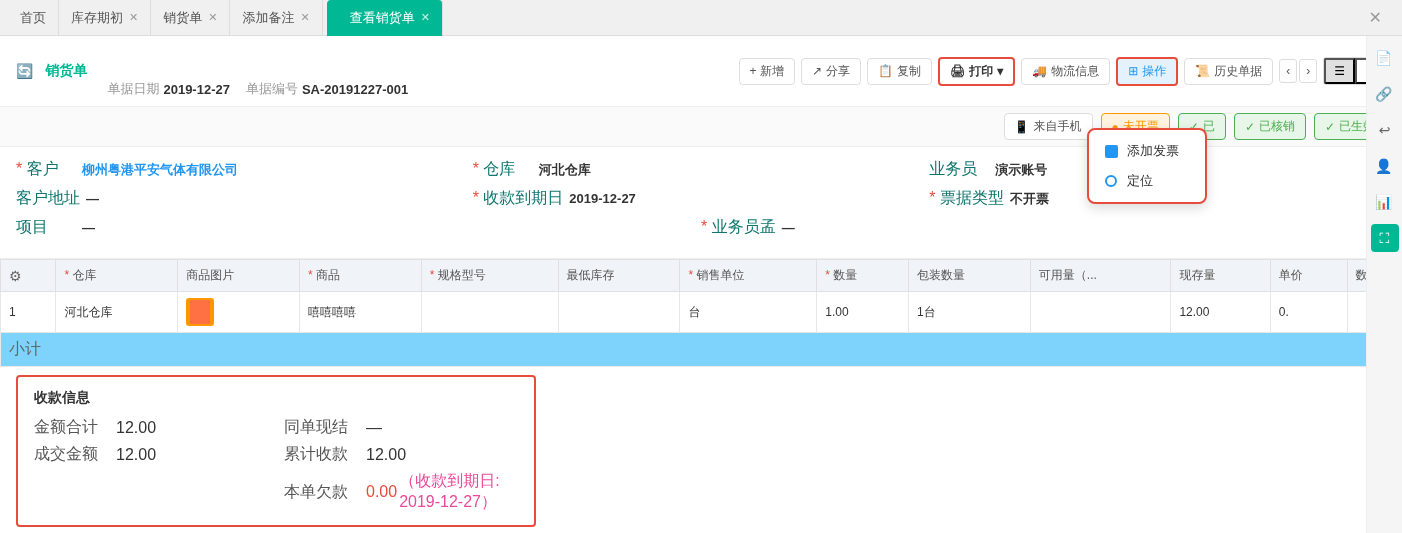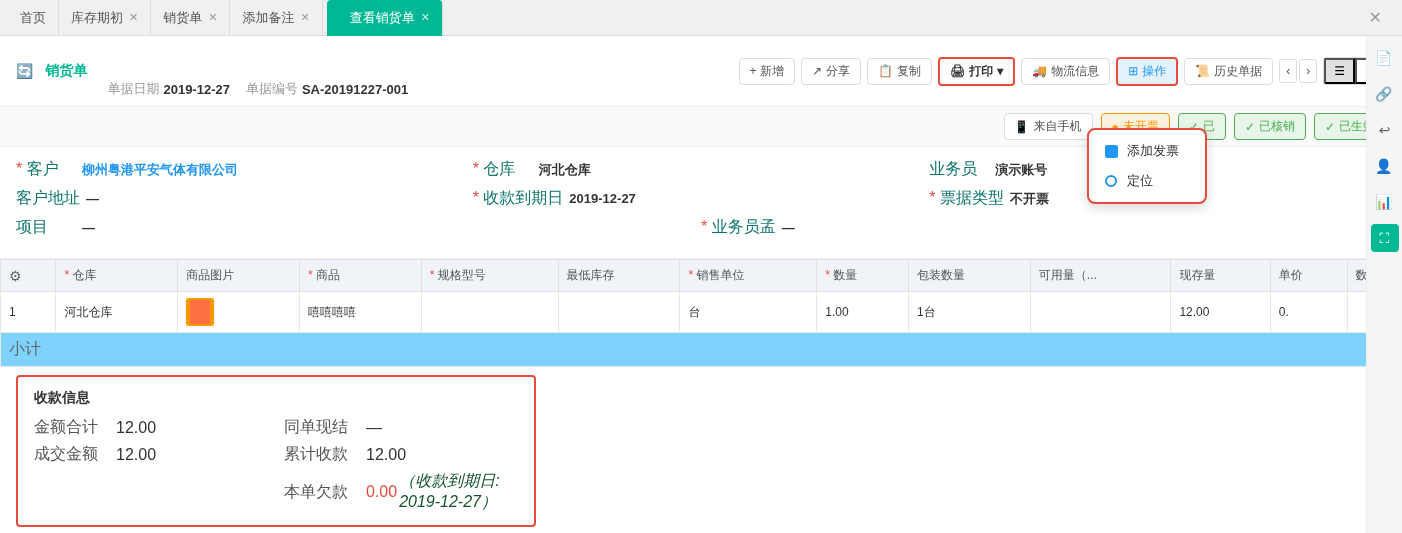--- a/index.html
+++ b/index.html
@@ -64,21 +64,21 @@
     .product-img-inner { width: 20px; height: 24px; background: #ff7043; border-radius: 2px; }
 
     
     .payment-section { margin: 8px 16px; border: 2px solid #e74c3c; border-radius: 4px; padding: 12px 16px; background: #fff; max-width: 520px; }
     .payment-title { font-size: 14px; font-weight: bold; color: #333; margin-bottom: 10px; }
     .payment-grid { display: grid; grid-template-columns: 1fr 1fr; gap: 6px 16px; }
     .payment-item { display: flex; align-items: center; gap: 2px; font-size: 16px; }
     .payment-label { color: #555; min-width: 80px; }
     .payment-value { color: #333; }
     .payment-value.red { color: #e74c3c; }
-    .payment-value.date { color: #14532d; font-style: italic; }
+    .payment-value.date { color: #ec4899; }
 
     
     .dropdown-menu { position: absolute; top: 92px; right: 195px; background: #fff; border: 2px solid #e74c3c; border-radius: 8px; padding: 6px 0; z-index: 100; min-width: 120px; box-shadow: 0 4px 12px rgba(0,0,0,0.15); }
     .dropdown-item { display: flex; align-items: center; gap: 8px; padding: 6px 14px; cursor: pointer; font-size: 13px; color: #333; }
     .dropdown-icon { width: 16px; height: 16px; display: flex; align-items: center; justify-content: center; }
     .icon-square { width: 13px; height: 13px; background: #2196f3; border-radius: 2px; }
     .icon-circle-filled { width: 12px; height: 12px; background: #2196f3; border-radius: 50%; }
     .icon-circle-outline { width: 12px; height: 12px; border: 2px solid #2196f3; border-radius: 50%; }
 
     

